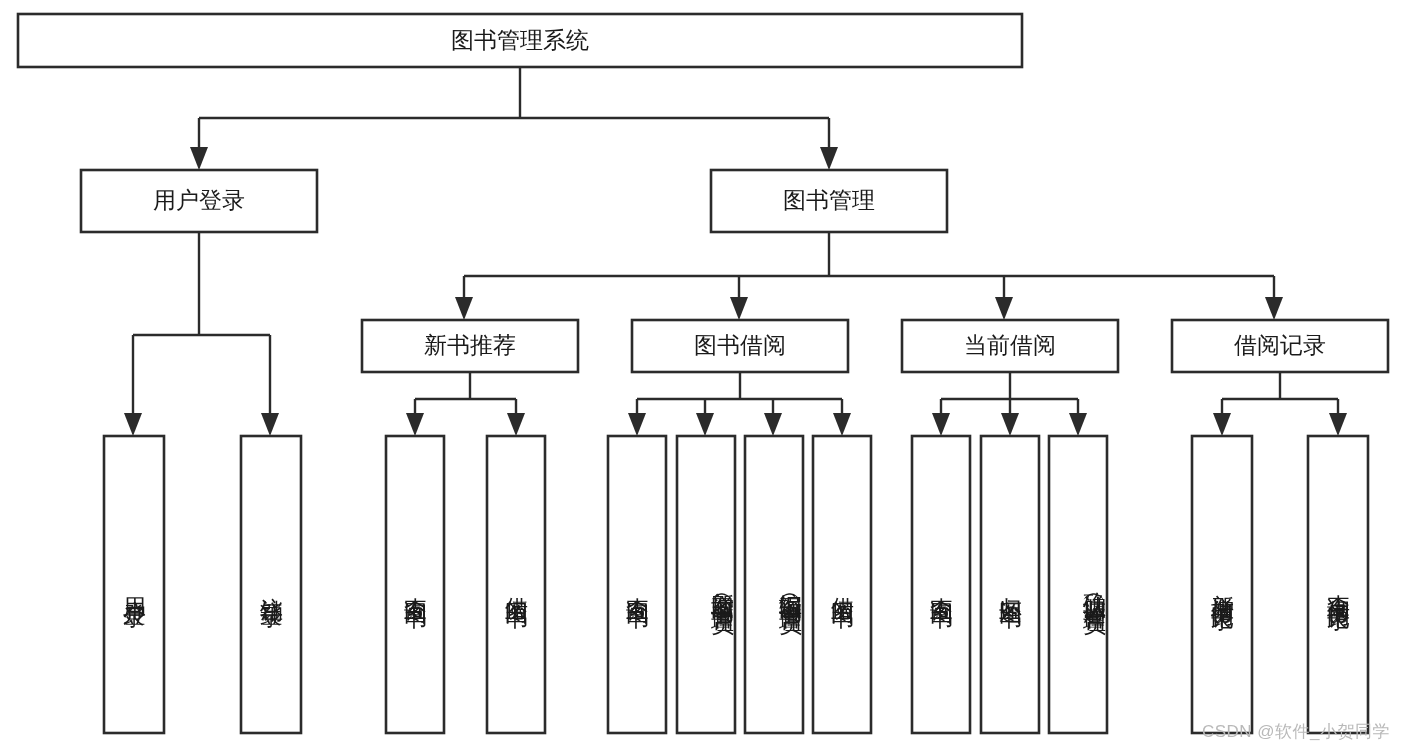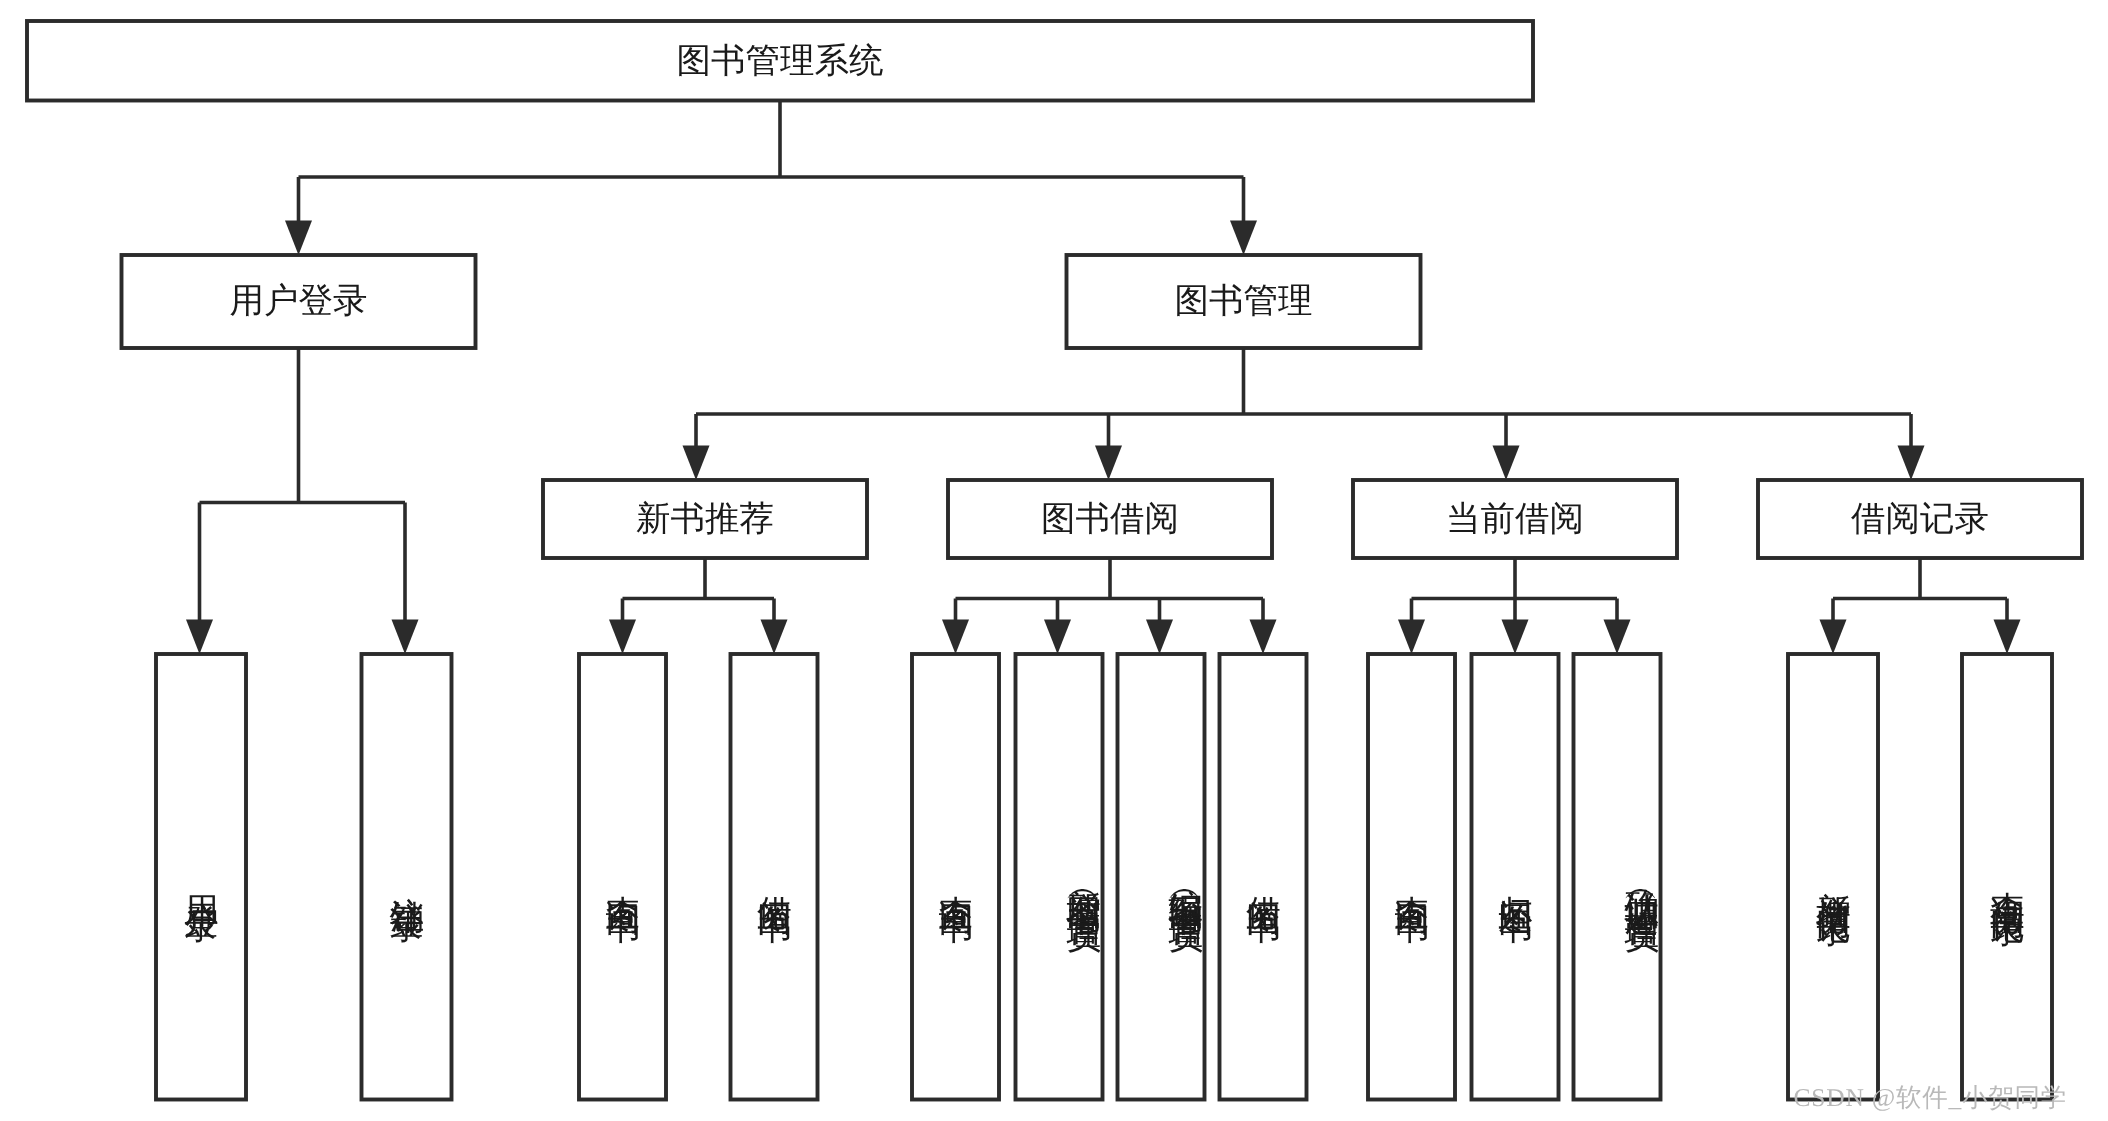--- a/index.html
+++ b/index.html
@@ -59,23 +59,23 @@
     font-size: 23px;
     line-height: 1.12;
     color: #1a1a1a;
     letter-spacing: 3px;
     white-space: nowrap;
     text-align: center;
     pointer-events: none;
   }
   .watermark {
     position: absolute;
-    right: 20px;
+    right: 8px;
     bottom: 4px;
-    font-family: Liberation Serif, serif;
+    font-family: Liberation Sans, sans-serif;
     font-size: 17px;
     color: #b9b9b9;
     white-space: nowrap;
     letter-spacing: 0.5px;
   }
 </style>
 </head>
 <body>
 
 <div id="diagram-root">

